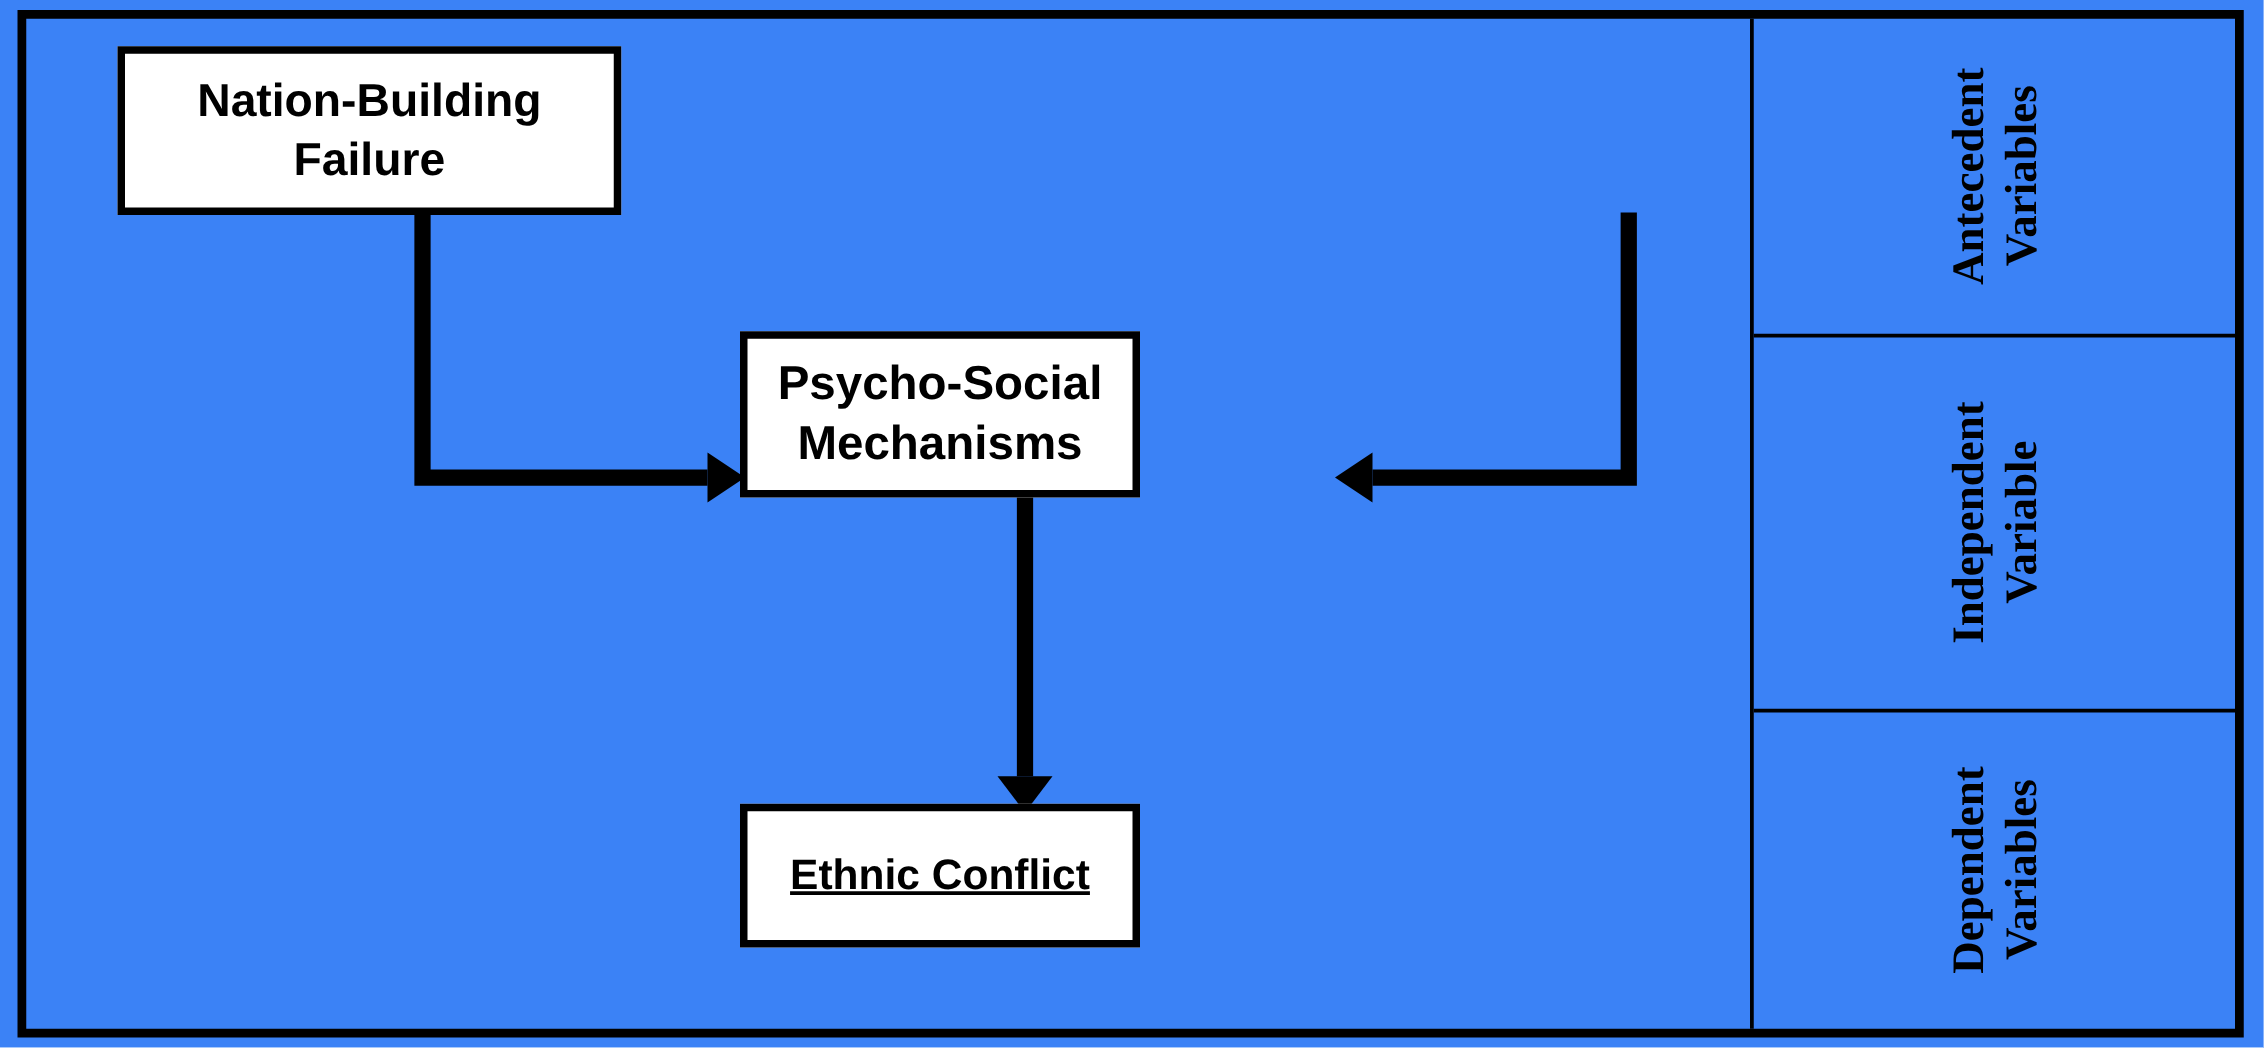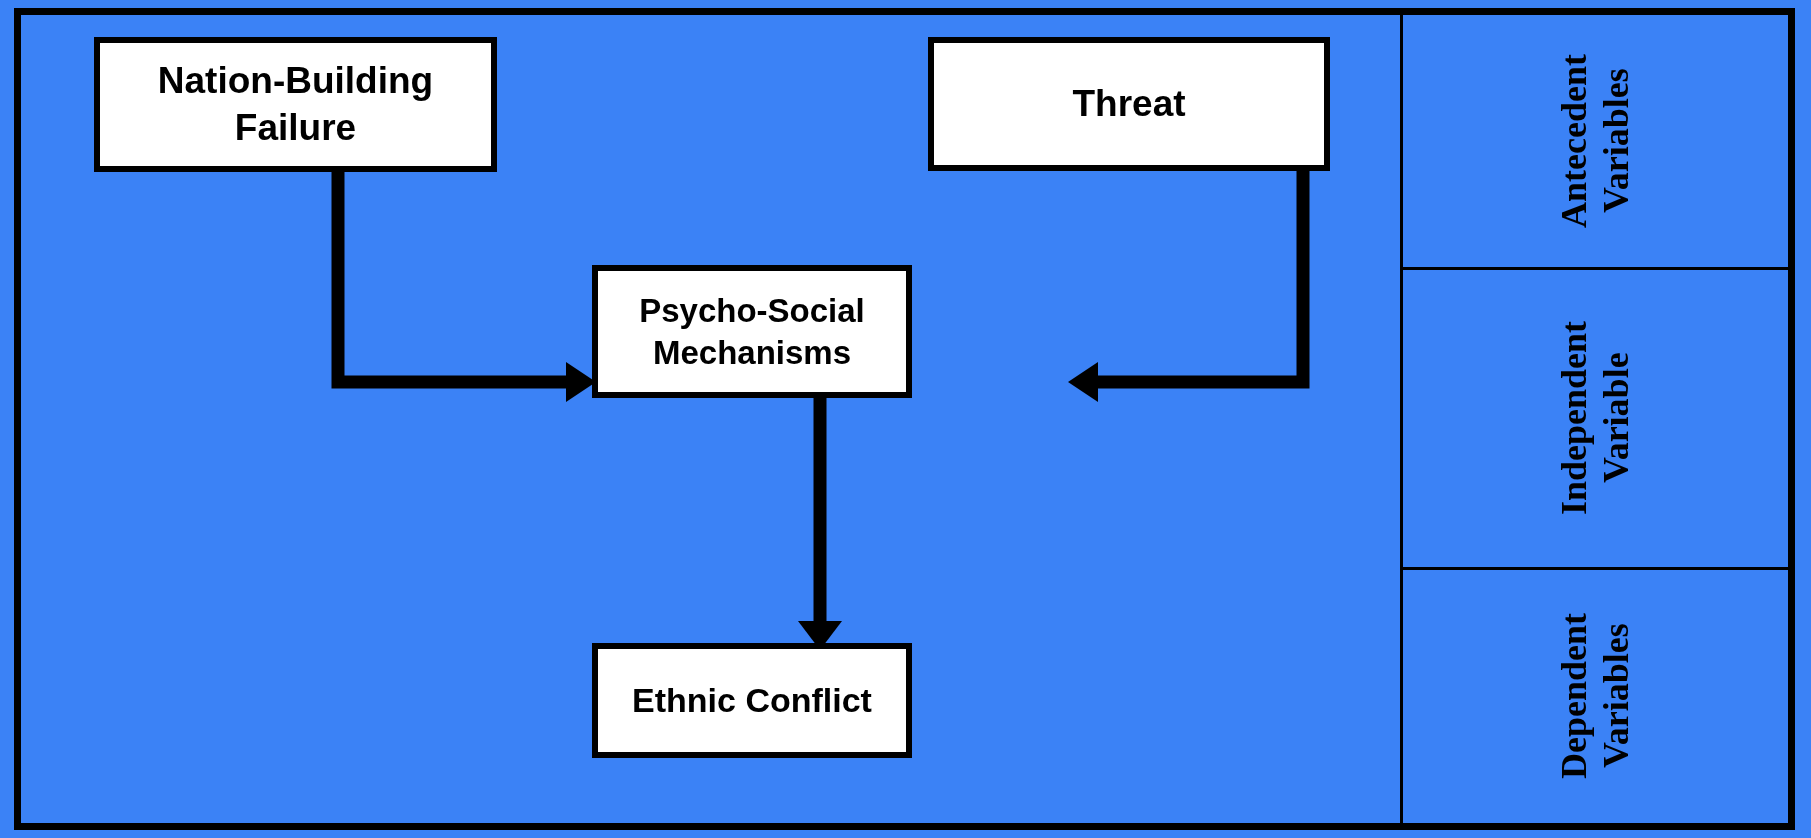--- a/index.html
+++ b/index.html
@@ -56,21 +56,21 @@
     top: 37px;
     width: 402px;
     height: 134px;
     font-size: 37px;
   }
   .node-psycho-social {
     left: 592px;
     top: 265px;
     width: 320px;
     height: 133px;
-    font-size: 33px;
+    font-size: 38px;
   }
   .node-ethnic-conflict {
     left: 592px;
     top: 643px;
     width: 320px;
     height: 115px;
     font-size: 34px;
   }
   
   .connectors {
@@ -142,31 +142,28 @@
       <path d="M 820 396 L 820 621" fill="none" stroke="#000000" stroke-width="13"></path>
       <polygon points="798,621 842,621 820,650" fill="#000000"></polygon>
     </g>
   </svg>
 
   <div class="node-box node-nation-building">
     <span style="white-space: pre-line;">Nation-Building
 Failure</span>
   </div>
 
-  <div class="node-box node-threat">
-    <span style="white-space: pre-line;">Threat</span>
-  </div>
 
   <div class="node-box node-psycho-social">
     <span style="white-space: pre-line;">Psycho-Social
 Mechanisms</span>
   </div>
 
   <div class="node-box node-ethnic-conflict">
-    <span style="white-space: pre-line;">Ethnic Conflict</span>
+    <span style="white-space: pre-line; text-decoration: underline;">Ethnic Conflict</span>
   </div>
 
   <div class="sidebar">
     <div class="sidebar-cell sidebar-cell-antecedent">
       <span class="sidebar-label">Antecedent
 Variables</span>
     </div>
     <div class="sidebar-cell sidebar-cell-independent">
       <span class="sidebar-label">Independent
 Variable</span>

